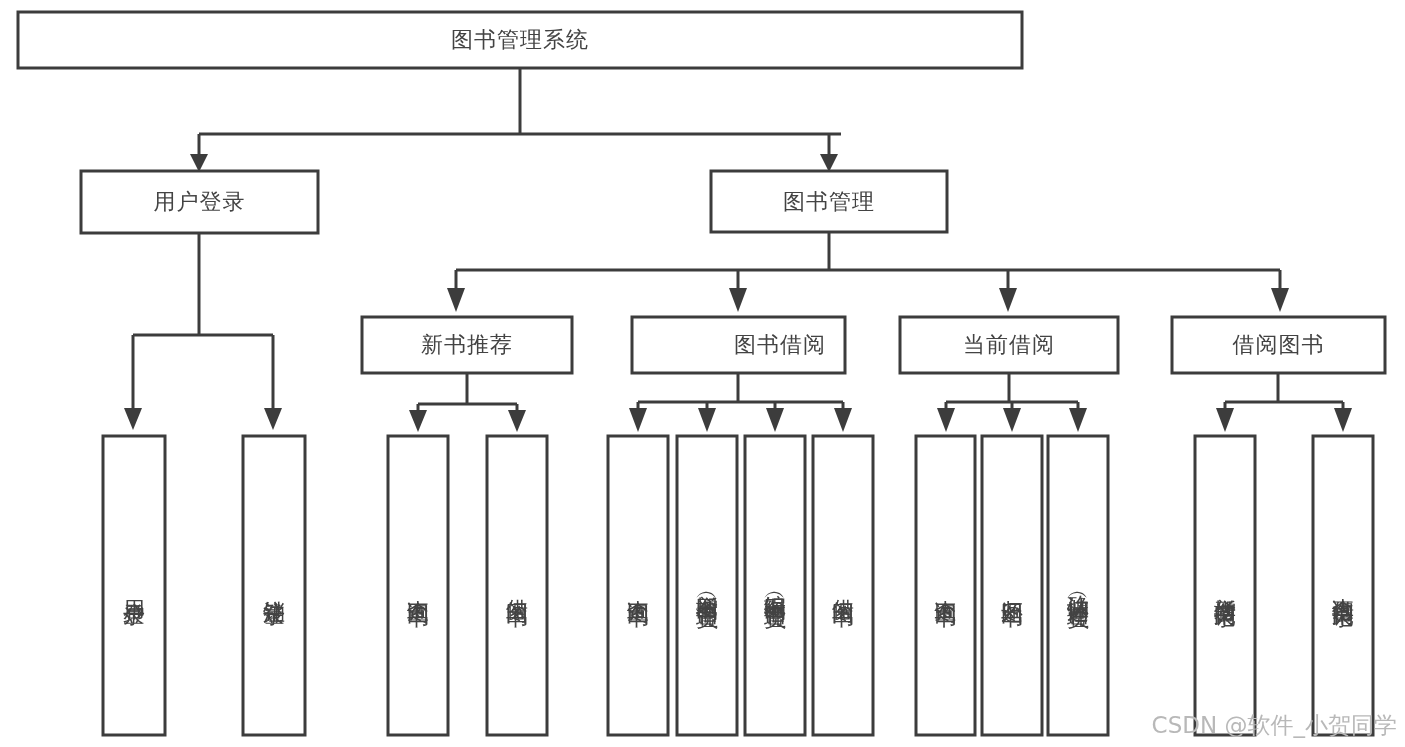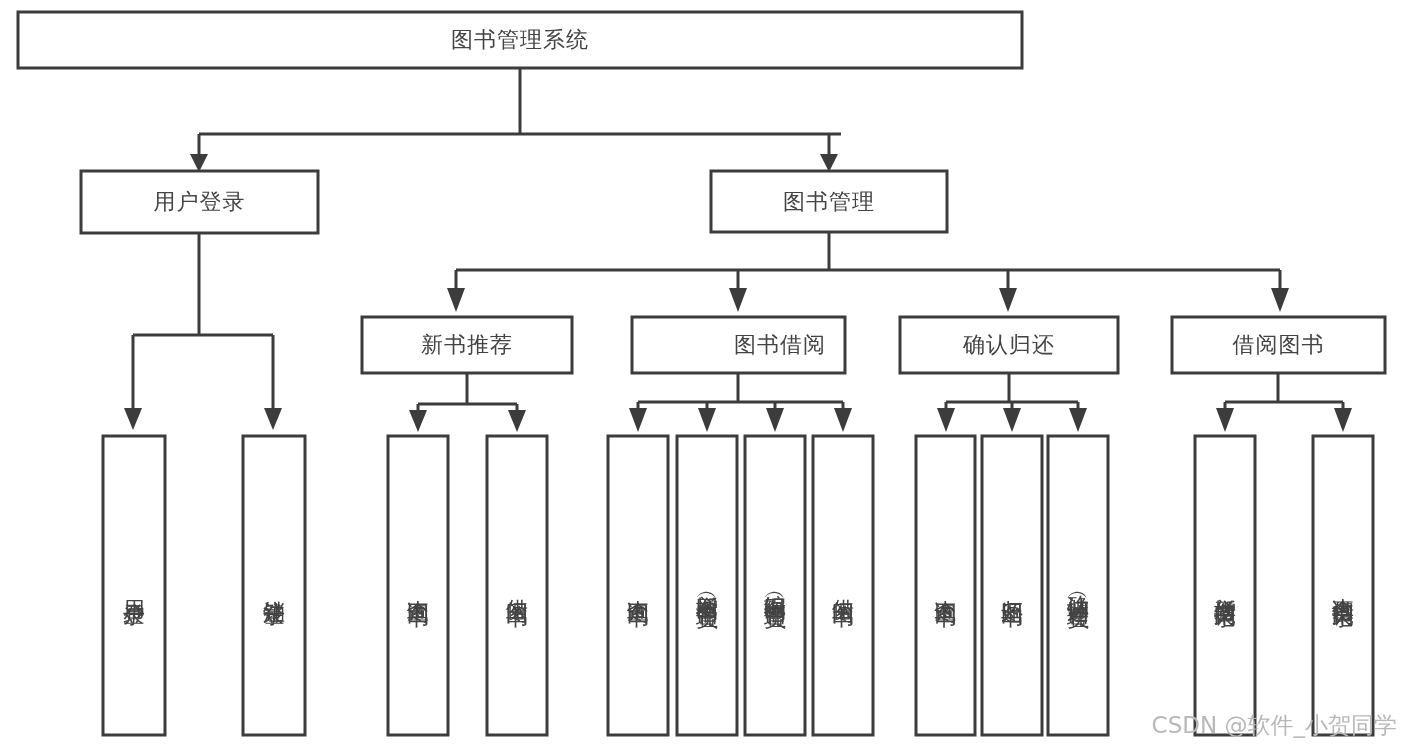--- a/index.html
+++ b/index.html
@@ -191,21 +191,21 @@
     <rect class="leaf-rect" x="1313" y="436" width="60" height="299"></rect>
   </svg>
 
   <div class="node-label" style="left:18px; top:12px; width:1004px; height:56px;">图书管理系统</div>
 
   <div class="node-label" style="left:81px; top:171px; width:237px; height:62px;">用户登录</div>
   <div class="node-label" style="left:711px; top:171px; width:236px; height:61px;">图书管理</div>
 
   <div class="node-label" style="left:362px; top:317px; width:210px; height:56px;">新书推荐</div>
   <div class="node-label" style="left:632px; top:317px; width:200px; height:56px;margin-left:48px;">图书借阅</div>
-  <div class="node-label" style="left:900px; top:317px; width:218px; height:56px;">确认归还</div>
+  <div class="node-label" style="left:900px; top:317px; width:218px; height:56px;">当前借阅</div>
   <div class="node-label" style="left:1172px; top:317px; width:213px; height:56px;">借阅图书</div>
 
   <div class="leaf-label" style="left:103px; top:436px; width:62px; height:299px;">用户登录</div>
   <div class="leaf-label" style="left:243px; top:436px; width:62px; height:299px;">注销登录</div>
 
   <div class="leaf-label" style="left:388px; top:436px; width:60px; height:299px;">查询图书</div>
   <div class="leaf-label" style="left:487px; top:436px; width:60px; height:299px;">借阅图书</div>
 
   <div class="leaf-label" style="left:608px; top:436px; width:60px; height:299px;">查询图书</div>
   <div class="leaf-label" style="left:677px; top:436px; width:60px; height:299px;">新增图书（管理员）</div>

